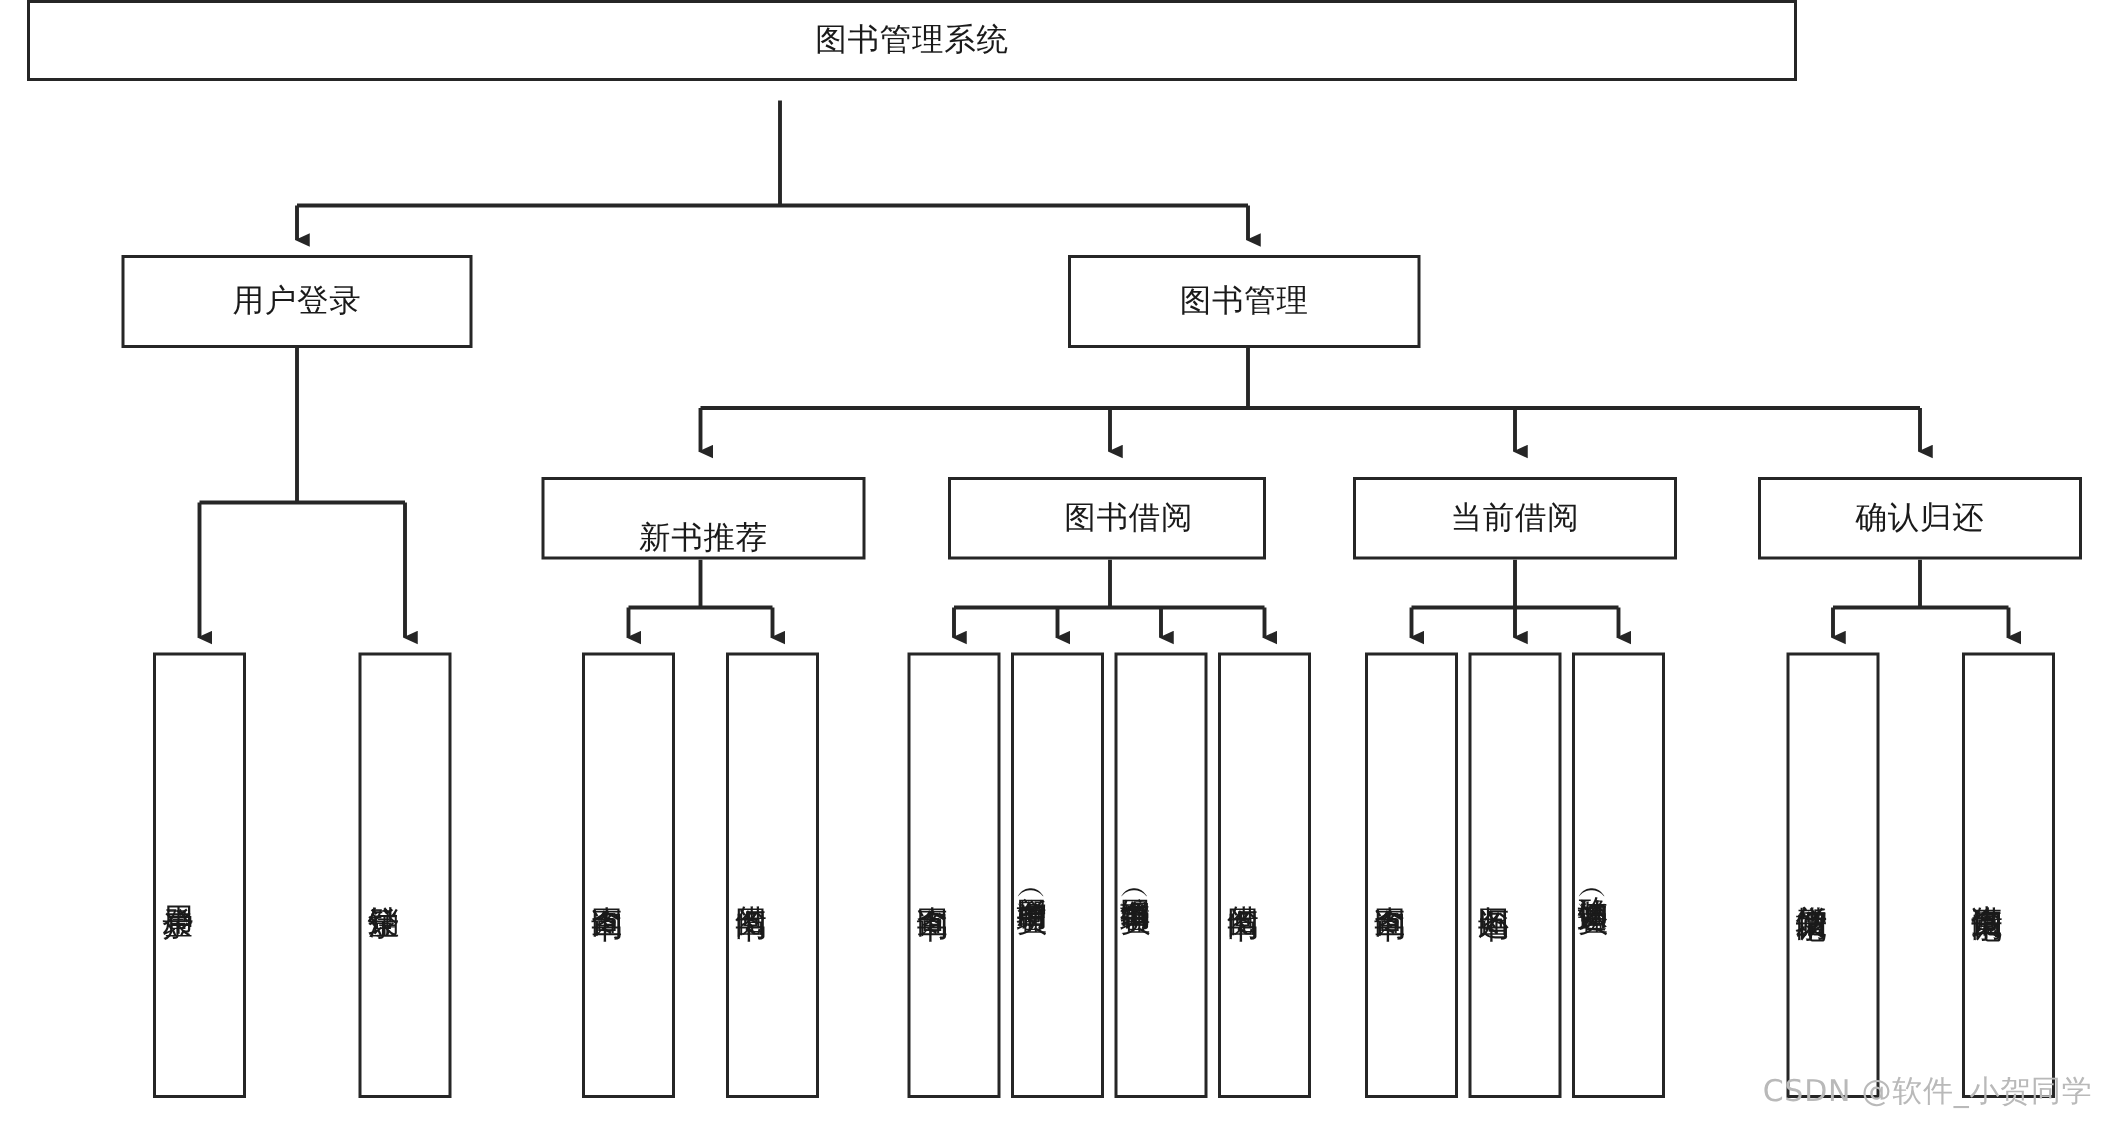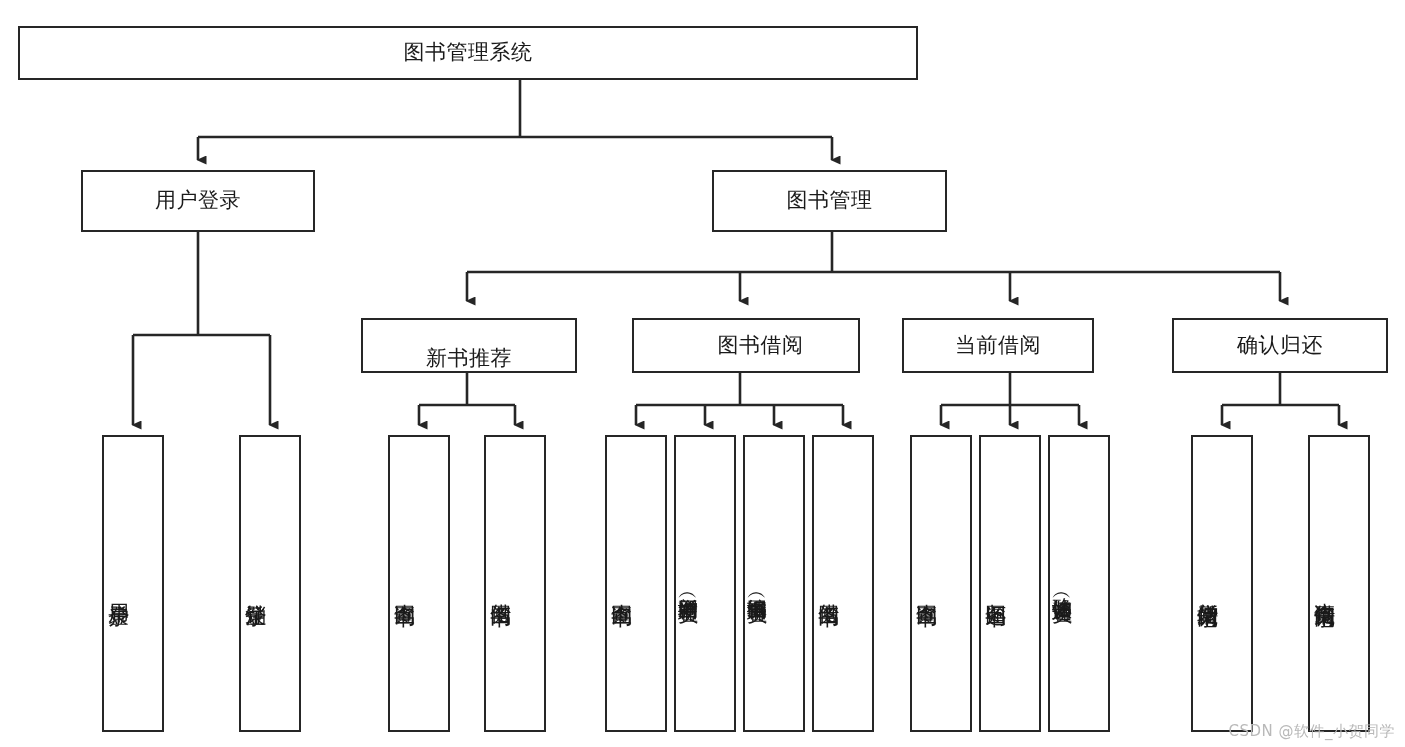--- a/index.html
+++ b/index.html
@@ -58,21 +58,21 @@
     padding-top: 6px;
   }
   .node-v.tall-text .label {
     font-size: 20px;
     line-height: 1.22;
   }
   #watermark {
     position: absolute;
     right: 10px;
     bottom: 6px;
-    font-size: 15px;
+    font-size: 20px;
     color: #b9b9b9;
     white-space: nowrap;
     letter-spacing: 0.5px;
     pointer-events: none;
   }
 </style>
 </head>
 <body>
 
 <div id="diagram-root">
@@ -120,38 +120,38 @@
       <path d="M1010,405 L1010,425" marker-end="url(#arrow)"></path>
       <path d="M1079,405 L1079,425" marker-end="url(#arrow)"></path>
 
       <path d="M1280,373 L1280,405"></path>
       <path d="M1222,405 L1339,405"></path>
       <path d="M1222,405 L1222,425" marker-end="url(#arrow)"></path>
       <path d="M1339,405 L1339,425" marker-end="url(#arrow)"></path>
     </g>
   </svg>
 
-  <div class="node node-h" style="left:18px; top:26px; width:900px; height:54px;">
+  <div class="node node-h" style="left:18px; top:0; width:1180px; height:54px;">
     <span class="label">图书管理系统</span>
   </div>
 
   <div class="node node-h" style="left:81px; top:170px; width:234px; height:62px;">
     <span class="label">用户登录</span>
   </div>
   <div class="node node-h" style="left:712px; top:170px; width:235px; height:62px;">
     <span class="label">图书管理</span>
   </div>
 
   <div class="node node-h" style="left:361px; top:318px; width:216px; height:55px;align-items:flex-end;">
     <span class="label">新书推荐</span>
   </div>
-  <div class="node node-h" style="left:632px; top:318px; width:228px; height:55px;padding-left:29px;">
+  <div class="node node-h" style="left:632px; top:318px; width:212px; height:55px;padding-left:29px;">
     <span class="label">图书借阅</span>
   </div>
-  <div class="node node-h" style="left:902px; top:318px; width:192px; height:55px;">
+  <div class="node node-h" style="left:902px; top:318px; width:216px; height:55px;">
     <span class="label">当前借阅</span>
   </div>
   <div class="node node-h" style="left:1172px; top:318px; width:216px; height:55px;">
     <span class="label">确认归还</span>
   </div>
 
   <div class="node node-v" style="left:102px; top:435px; width:62px; height:297px;">
     <span class="label">用户登录</span>
   </div>
   <div class="node node-v" style="left:239px; top:435px; width:62px; height:297px;">

